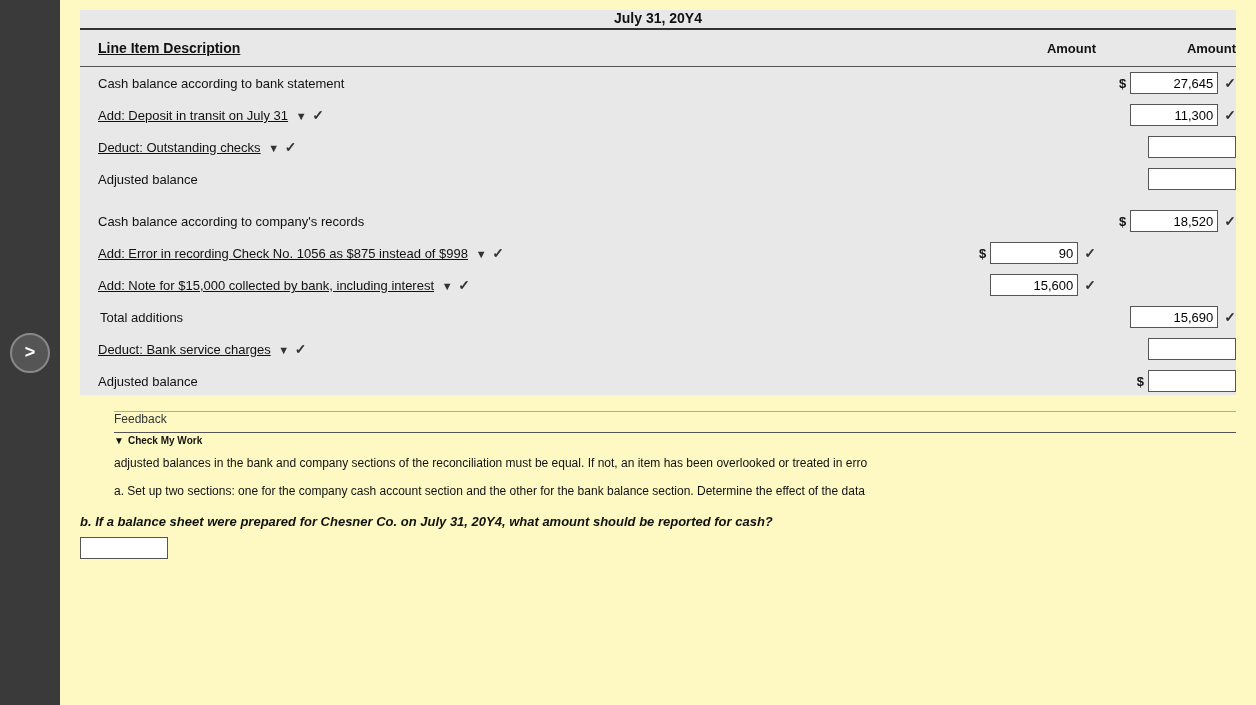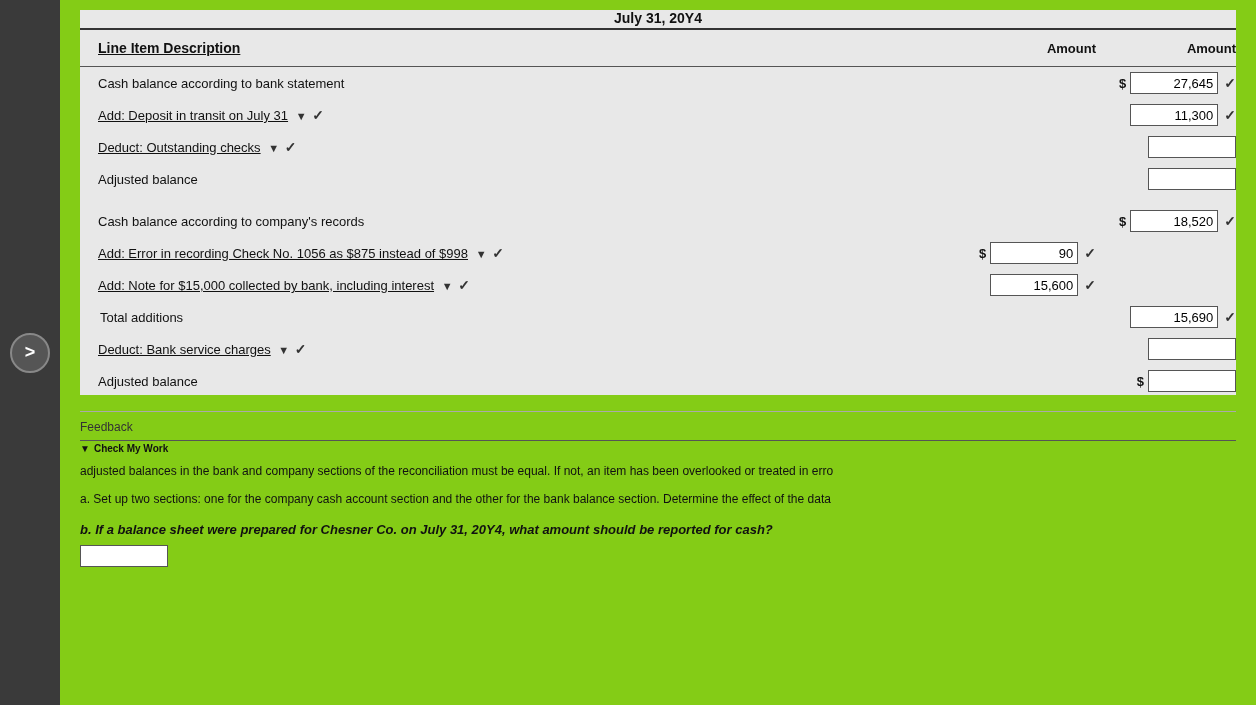--- a/index.html
+++ b/index.html
@@ -31,21 +31,21 @@
       align-items: center;
       justify-content: center;
       color: white;
       font-size: 18px;
       font-weight: bold;
       cursor: pointer;
     }
 
     .main-content {
       flex: 1;
-      background: #84cc16;
+      background: #fef9c3;
       padding: 10px 20px 20px 20px;
       overflow-y: auto;
     }
 
     .reconciliation-table {
       background: #e8e8e8;
       width: 100%;
       margin-bottom: 16px;
     }
 
@@ -114,21 +114,22 @@
     }
 
     .section-divider {
       border-top: 1px solid #555;
       margin: 2px 0;
     }
 
     .feedback-section {
       border-top: 1px solid #aaa;
       margin-top: 10px;
-      padding-top: 8px;
+      padding-top: 0;
+      margin-left: 34px;
     }
 
     .feedback-label {
       font-size: 12px;
       color: #333;
       margin-bottom: 6px;
     }
 
     .check-my-work {
       font-size: 10px;

